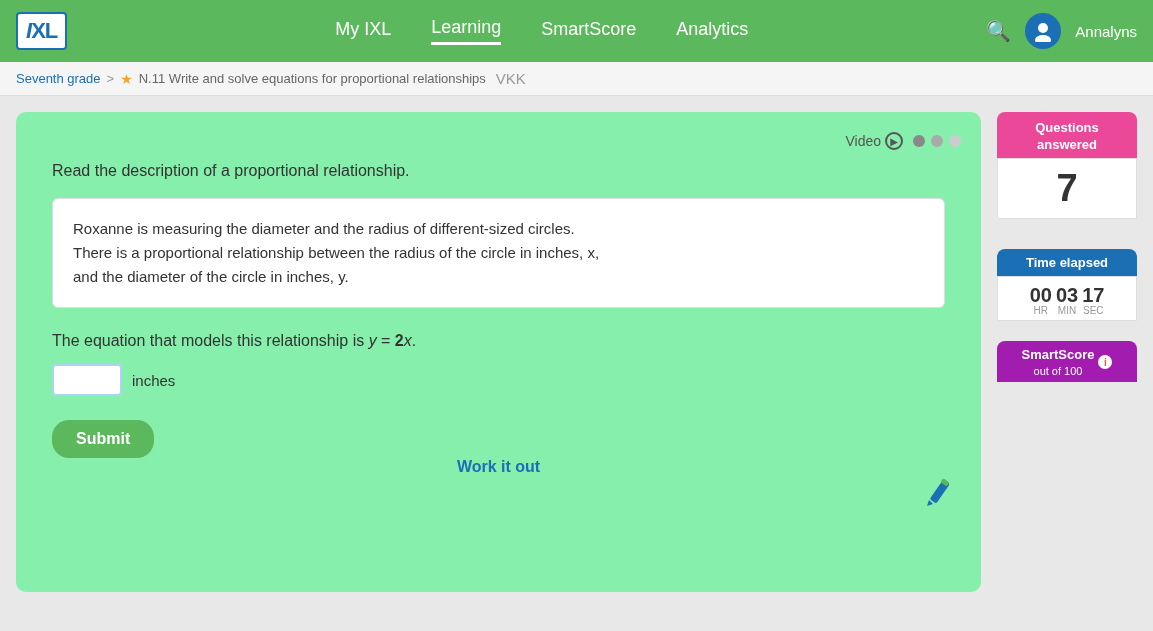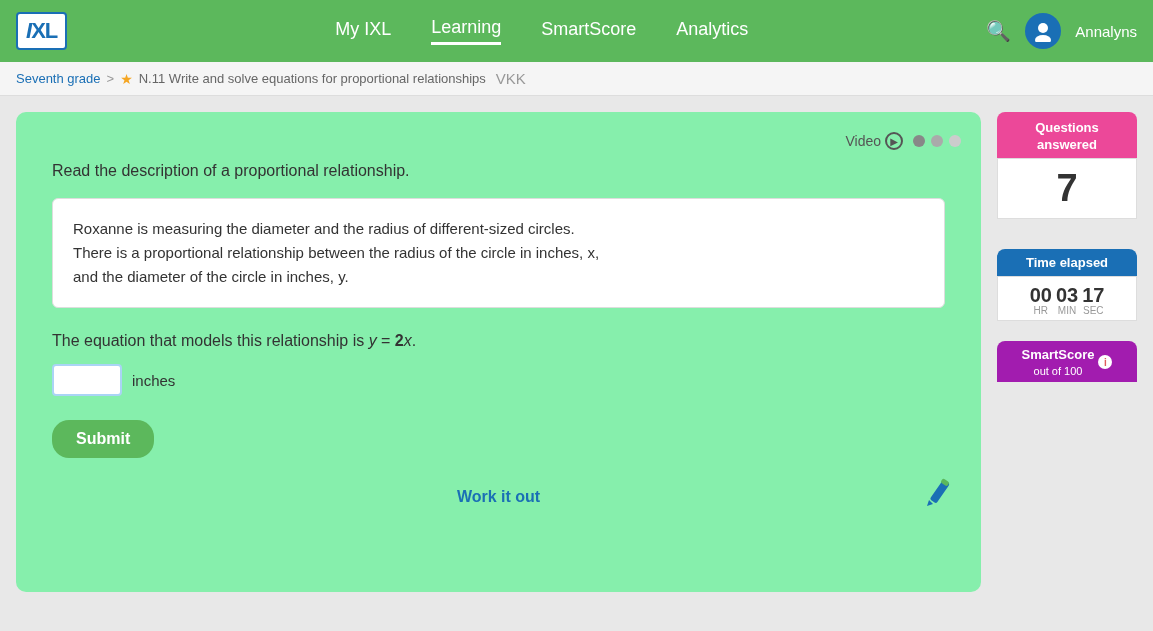--- a/index.html
+++ b/index.html
@@ -222,21 +222,20 @@
       border: none;
       border-radius: 17px;
       padding: 10px 24px;
       font-size: 16px;
       font-weight: bold;
       cursor: pointer;
     }
 
     .work-it-out {
       text-align: center;
-      margin-top: 30px;
     }
     .work-it-out-link {
       color: #1a6fb5;
       font-size: 16px;
       font-weight: bold;
       cursor: pointer;
     }
     .help-text {
       font-size: 14px;
       color: #666;

